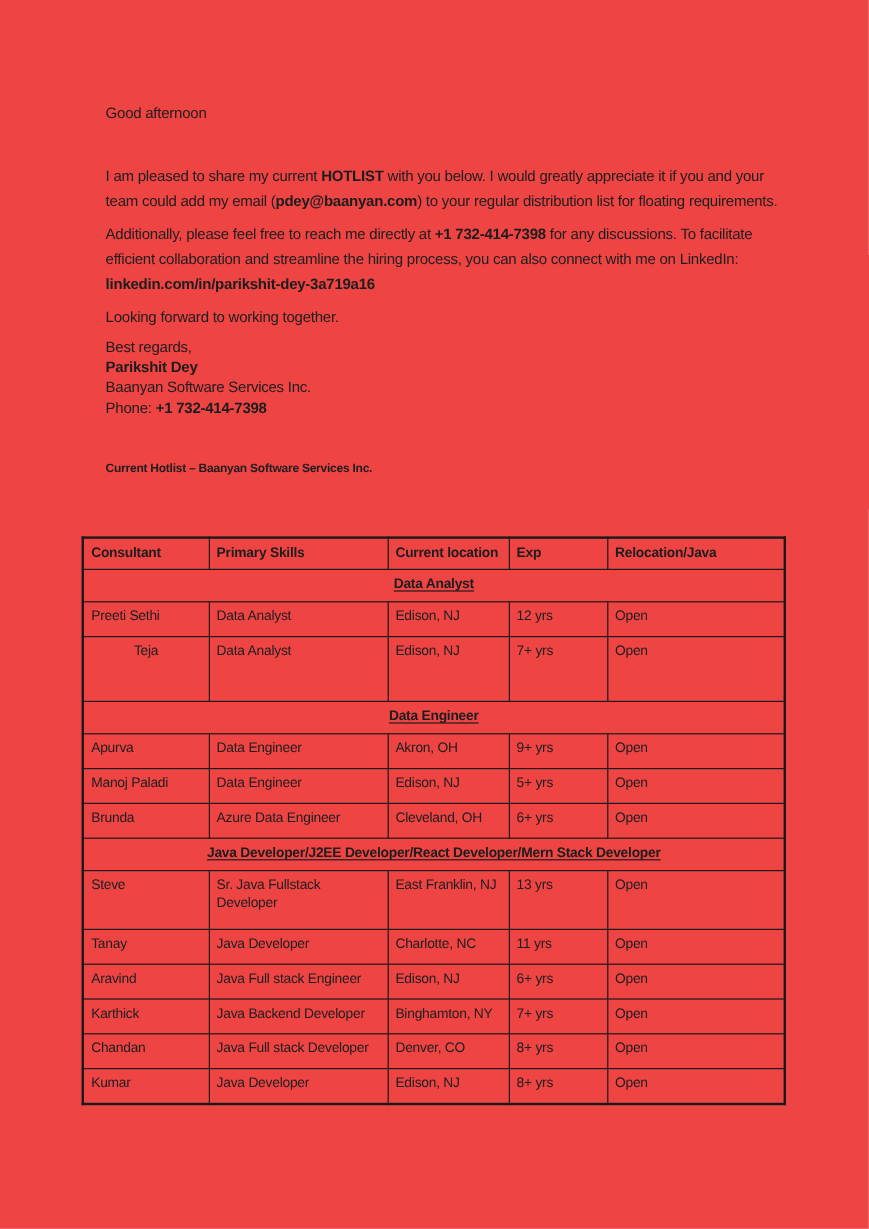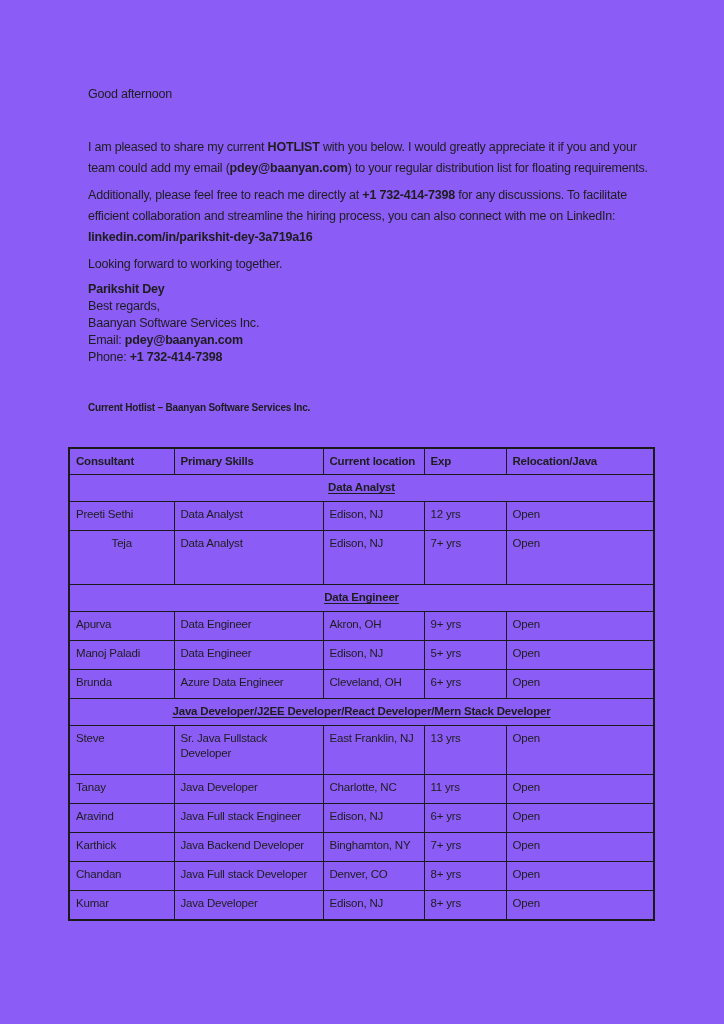--- a/index.html
+++ b/index.html
@@ -7,21 +7,21 @@
   body {
     width: 724px; height: 1024px;
     font-family: "Liberation Sans", sans-serif;
     color: #1d1d1d;
     position: relative;
     overflow: hidden;
   }
   .page {
     position: absolute; left: 0; top: 0;
     width: 724px; height: 1024px;
-    background: #8b5cf6;
+    background: #ef4444;
   }
   .letter {
     position: absolute; left: 88px; top: 84px; width: 570px;
     font-size: 12.5px; line-height: 21px; letter-spacing: -0.2px;
   }
   .greeting { margin-bottom: 32px; }
   .paras .para { margin-bottom: 6px; }
   .b { font-weight: bold; }
   .signature { line-height: 17px; margin-top: 4px; }
   .hotlist-title {
@@ -69,24 +69,23 @@
   <div class="letter">
     <div class="greeting">Good afternoon</div>
 
     <div class="paras">
         <div class="para"><span>I am pleased to share my current </span><span class="b">HOTLIST</span><span> with you below. I would greatly appreciate it if you and your team could add my email (</span><span class="b">pdey@baanyan.com</span><span>) to your regular distribution list for floating requirements.</span></div>
         <div class="para"><span>Additionally, please feel free to reach me directly at </span><span class="b">+1 732-414-7398</span><span> for any discussions. To facilitate efficient collaboration and streamline the hiring process, you can also connect with me on LinkedIn: </span><span class="b">linkedin.com/in/parikshit-dey-3a719a16</span></div>
         <div class="para"><span>Looking forward to working together.</span></div>
       </div>
 
     <div class="signature">
+        <div class="sig-line"><span>Best regards,</span></div>
         <div class="sig-line"><span class="b">Parikshit Dey</span></div>
-        <div class="sig-line"><span>Best regards,</span></div>
         <div class="sig-line"><span>Baanyan Software Services Inc.</span></div>
-        <div class="sig-line"><span>Email: </span><span class="b">pdey@baanyan.com</span></div>
         <div class="sig-line"><span>Phone: </span><span class="b">+1 732-414-7398</span></div>
       </div>
 
     <div class="hotlist-title">Current Hotlist – Baanyan Software Services Inc.</div>
   </div>
 
   <table class="hotlist-table">
     <colgroup>
       <col style="width:105px">
       <col style="width:149px">

